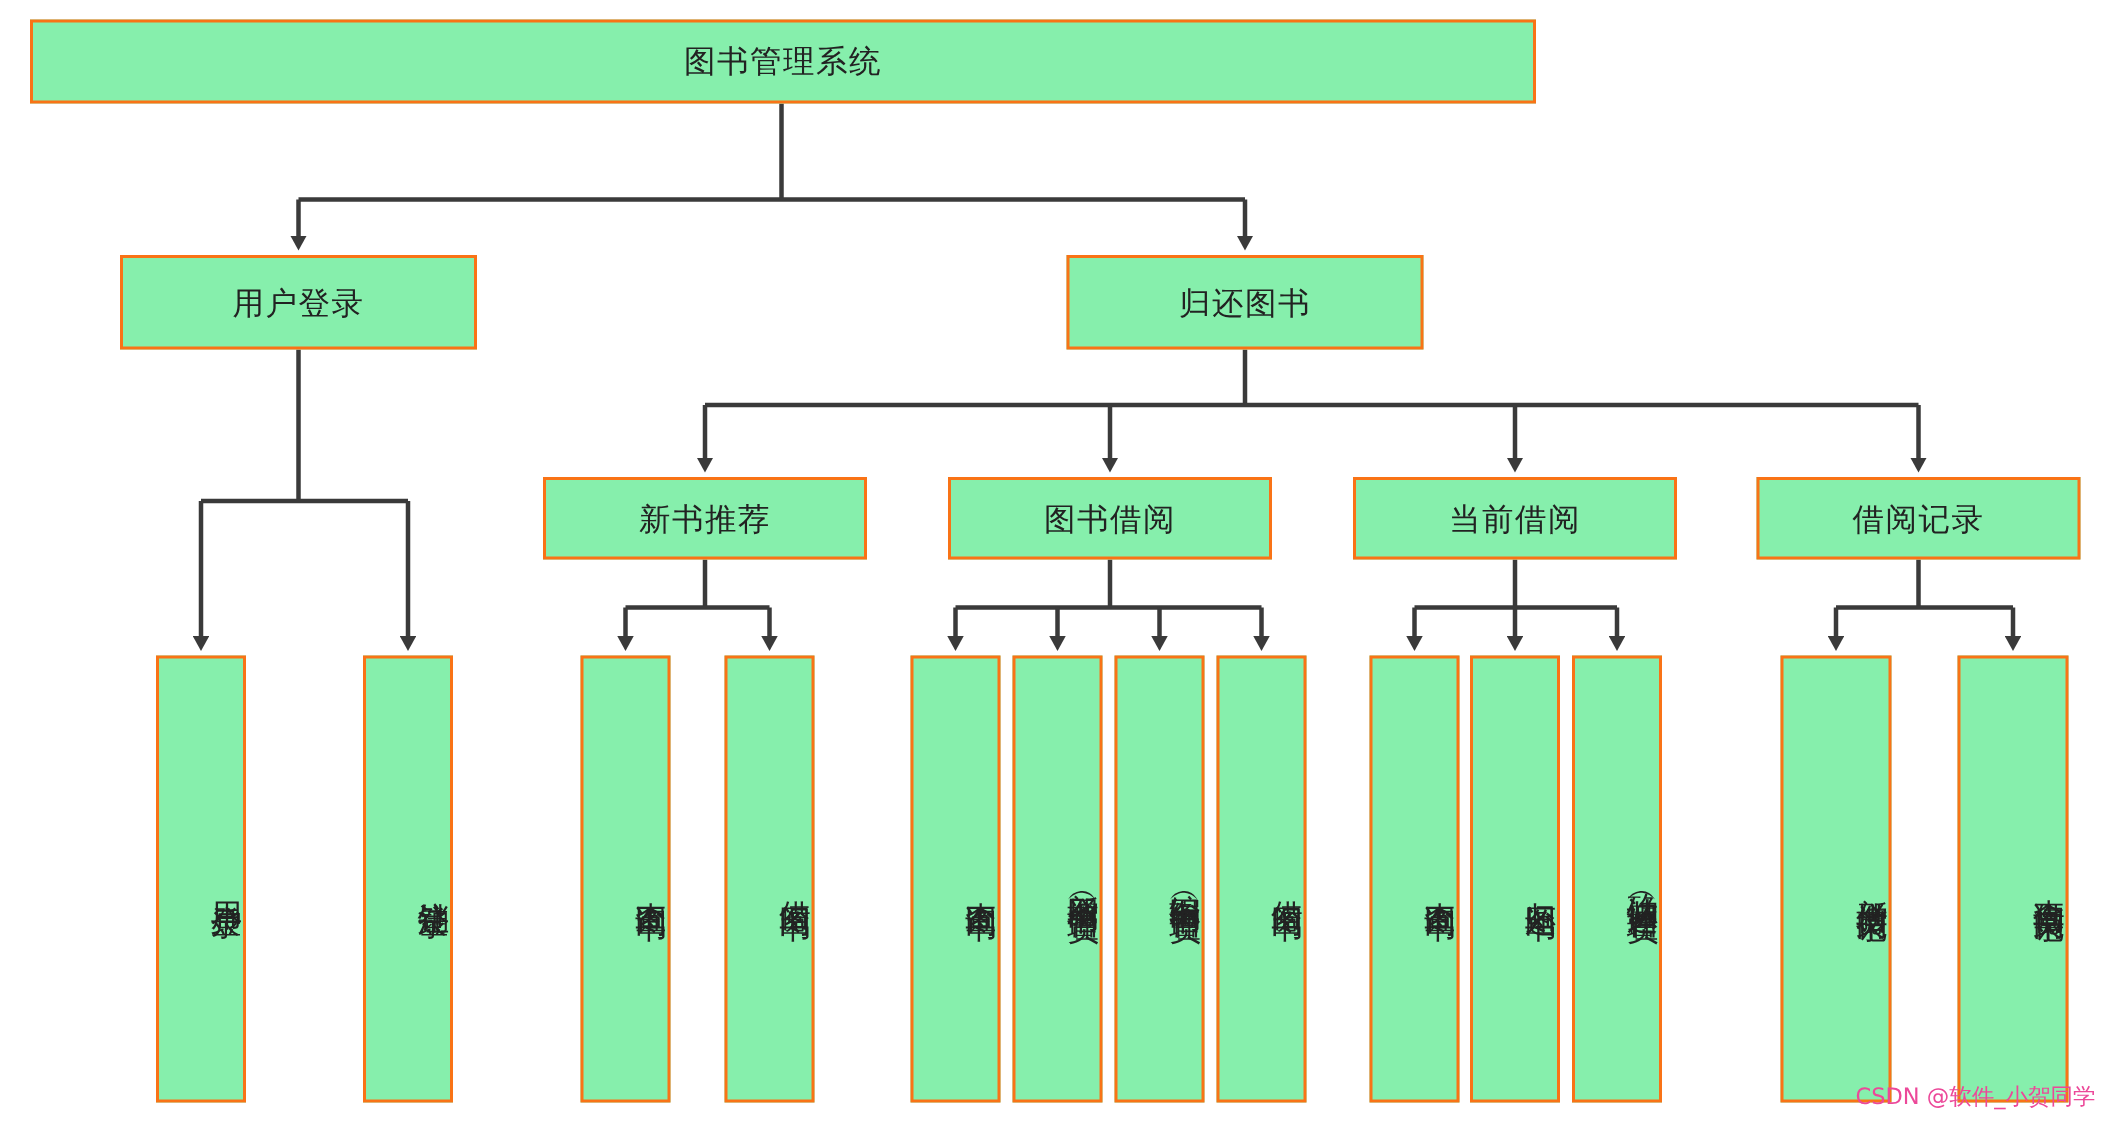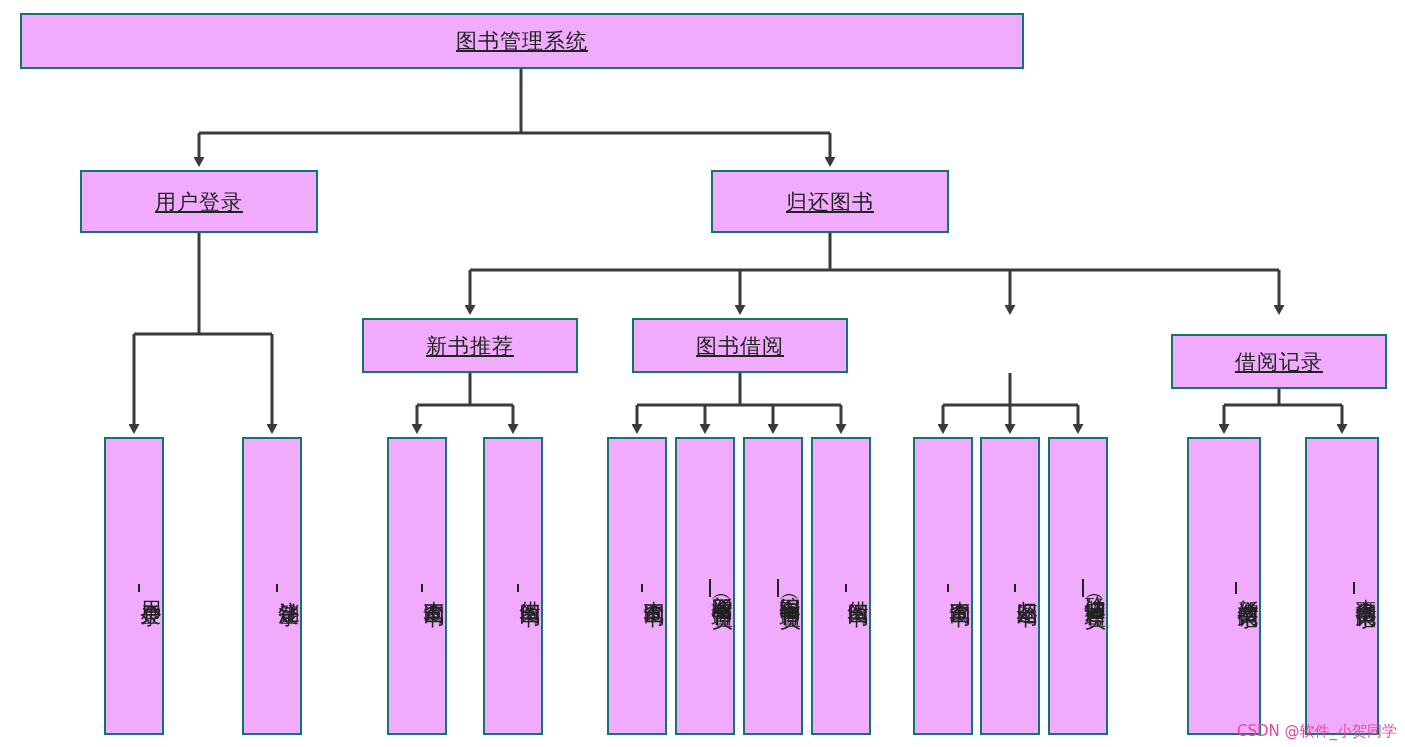--- a/index.html
+++ b/index.html
@@ -20,28 +20,27 @@
   #edges {
     position: absolute;
     left: 0;
     top: 0;
     width: 1405px;
     height: 747px;
   }
   .node {
     position: absolute;
     box-sizing: border-box;
-    border: 2px solid #0f766e;
-    background: #f0abfc;
+    border: 2px solid #f97316;
+    background: #86efac;
     display: flex;
     align-items: center;
     justify-content: center;
     color: #222222;
     z-index: 2;
-    text-decoration: underline;
   }
   .node.horiz {
     font-size: 21px;
     letter-spacing: 1px;
   }
   .node.vert {
     writing-mode: vertical-rl;
     text-orientation: upright;
     font-size: 21px;
     letter-spacing: 2px;
@@ -130,21 +129,24 @@
   <div class="node horiz" style="left:711px; top:170px; width:238px; height:63px;">
     <span>归还图书</span>
   </div>
 
   <div class="node horiz" style="left:632px; top:318px; width:216px; height:55px;">
     <span>图书借阅</span>
   </div>
   <div class="node horiz" style="left:362px; top:318px; width:216px; height:55px;">
     <span>新书推荐</span>
   </div>
-  <div class="node horiz" style="left:1171px; top:334px; width:216px; height:55px;">
+  <div class="node horiz" style="left:902px; top:318px; width:216px; height:55px;">
+    <span>当前借阅</span>
+  </div>
+  <div class="node horiz" style="left:1171px; top:318px; width:216px; height:55px;">
     <span>借阅记录</span>
   </div>
 
   <div class="node vert" style="left:104px; top:437px; width:60px; height:298px;">
     <span class="vtext">用户登录</span>
   </div>
   <div class="node vert" style="left:242px; top:437px; width:60px; height:298px;">
     <span class="vtext">注销登录</span>
   </div>
 

